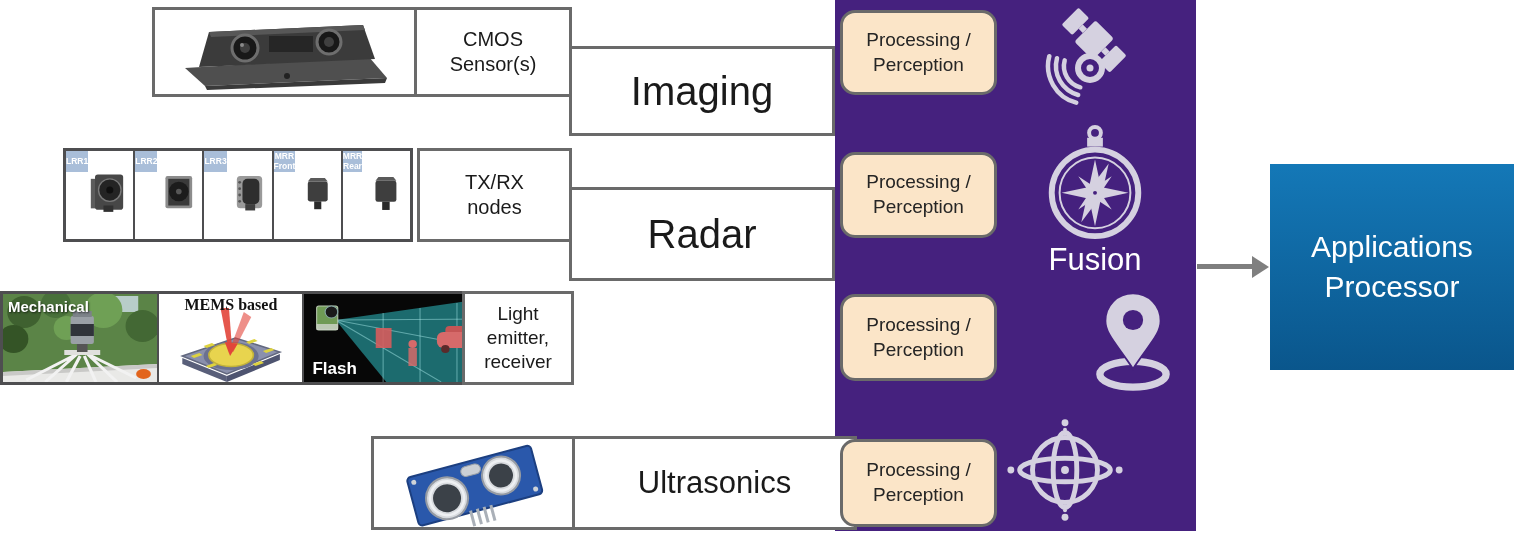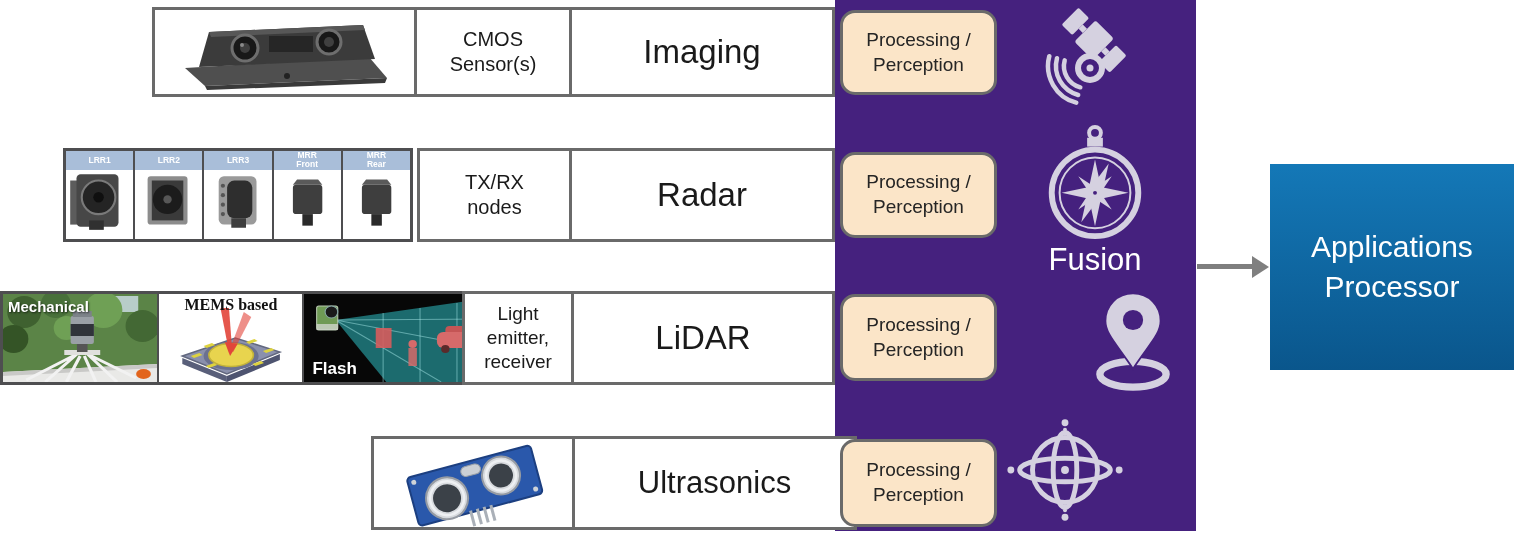--- a/index.html
+++ b/index.html
@@ -16,32 +16,32 @@
   .icon-sat{left:210px;top:8px;width:112px;height:110px;}
   .icon-compass{left:205px;top:124px;width:110px;height:122px;}
   .icon-pin{left:252px;top:292px;width:92px;height:102px;}
   .icon-gyro{left:166px;top:418px;width:128px;height:104px;}
 
   
   .box{position:absolute;box-sizing:border-box;background:#fff;
     border:3px solid var(--border-gray,#6A6A6A);
     display:flex;align-items:center;justify-content:center;text-align:center;color:#1a1a1a;}
   .desc-box{font-size:20px;line-height:1.25;}
-  .label-box{font-size:33px;}
+  .label-box{font-size:40px;margin-top:39px;}
   .proc-box{background:var(--peach,#FBE5C8);font-size:19px;line-height:1.3;color:#252525;border-radius:15px;}
 
   
   .r1-img{left:152px;top:7px;width:265px;height:90px;padding:0;}
   .r1-desc{left:414px;top:7px;width:158px;height:90px;}
   .r1-label{left:569px;top:7px;width:266px;height:90px;}
   .r1-proc{left:840px;top:10px;width:157px;height:85px;}
 
   .r2-strip{position:absolute;left:63px;top:148px;width:350px;height:94px;box-sizing:border-box;
     border:3px solid var(--strip-border,#4E4E50);display:flex;background:#fff;}
-  .radar-panel{flex:1;display:flex;flex-direction:column;border-right:2px solid var(--strip-border,#4E4E50);min-width:0;}
+  .radar-panel{flex:1;display:flex;flex-direction:row;border-right:2px solid var(--strip-border,#4E4E50);min-width:0;}
   .radar-panel:last-child{border-right:none;}
   .radar-head{height:21px;background:var(--radar-header,#A9BED9);color:#fff;font-size:8.5px;
     font-weight:bold;line-height:1.1;display:flex;align-items:center;justify-content:center;text-align:center;}
   .radar-body{flex:1;position:relative;background:#fff;display:flex;align-items:center;justify-content:center;}
   .radar-body svg{width:100%;height:100%;}
   .r2-desc{left:417px;top:148px;width:155px;height:94px;}
   .r2-label{left:569px;top:148px;width:266px;height:94px;}
   .r2-proc{left:840px;top:152px;width:157px;height:86px;}
 
   .r3-strip{position:absolute;left:0;top:291px;width:492px;height:94px;box-sizing:border-box;
@@ -291,21 +291,20 @@
         <rect x="126" y="38" width="42" height="16" rx="6" fill="#d66a6a"></rect>
         <circle cx="134" cy="55" r="4" fill="#5a2a2a"></circle>
         <circle cx="160" cy="55" r="4" fill="#5a2a2a"></circle>
       </svg>
       <div class="seg-label lbl-flash">Flash</div>
     </div>
   </div>
   <div class="box desc-box pre r3-desc">Light
 emitter,
 receiver</div>
-  <div class="box label-box r3-label">LiDAR</div>
   <div class="box proc-box pre r3-proc">Processing /
 Perception</div>
 
   <div class="box r4-img">
     <svg viewBox="0 0 198 88">
       <g transform="rotate(-15 99 44)">
         <rect x="36" y="22" width="128" height="50" rx="4" fill="#2a58ab" stroke="#1c3f80" stroke-width="2"></rect>
         <circle cx="42" cy="28" r="2.5" fill="#cfd3d8"></circle>
         <circle cx="158" cy="66" r="2.5" fill="#cfd3d8"></circle>
         <rect x="90" y="26" width="20" height="10" rx="5" fill="#ccd0d5" stroke="#9aa0a7"></rect>

